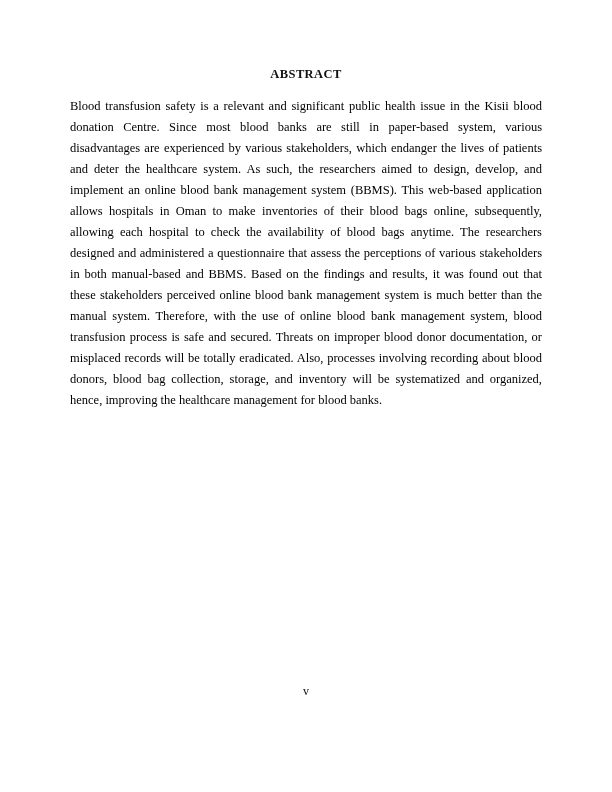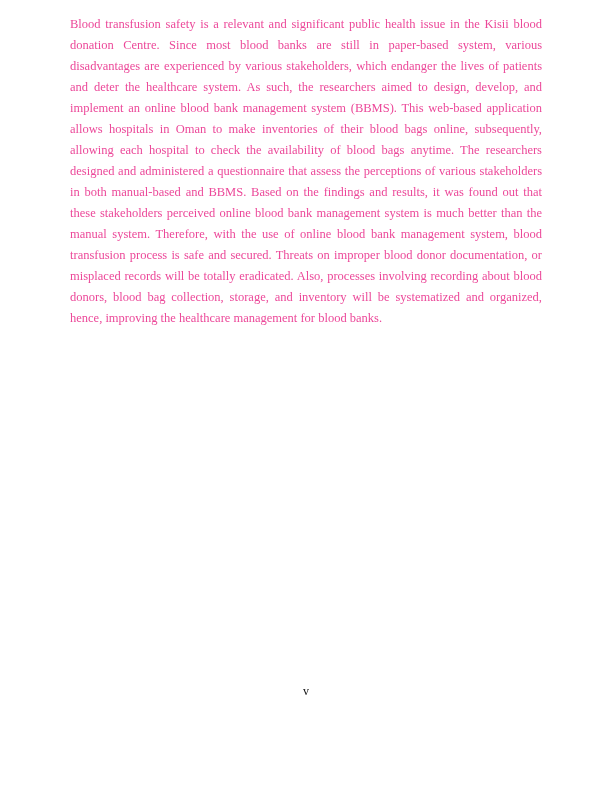--- a/index.html
+++ b/index.html
@@ -24,33 +24,34 @@
     font-weight: bold;
     font-size: 12.5px;
     letter-spacing: 0.4px;
     color: #111111;
   }
   .abstract-body {
     margin: 14px 70px 0 70px;
     text-align: justify;
     font-size: 12.5px;
     line-height: 21px;
-    color: #ec4899;
+    color: #000000;
   }
   .page-number {
     position: absolute;
     top: 684px;
     left: 0;
     width: 100%;
     text-align: center;
     font-size: 12px;
     color: #111111;
   }
 </style>
 </head>
 <body>
 
 <div class="page">
+  <div class="abstract-heading">ABSTRACT</div>
 
   <p class="abstract-body">Blood transfusion safety is a relevant and significant public health issue in the Kisii blood donation Centre. Since most blood banks are still in paper-based system, various disadvantages are experienced by various stakeholders, which endanger the lives of patients and deter the healthcare system. As such, the researchers aimed to design, develop, and implement an online blood bank management system (BBMS). This web-based application allows hospitals in Oman to make inventories of their blood bags online, subsequently, allowing each hospital to check the availability of blood bags anytime. The researchers designed and administered a questionnaire that assess the perceptions of various stakeholders in both manual-based and BBMS. Based on the findings and results, it was found out that these stakeholders perceived online blood bank management system is much better than the manual system. Therefore, with the use of online blood bank management system, blood transfusion process is safe and secured. Threats on improper blood donor documentation, or misplaced records will be totally eradicated. Also, processes involving recording about blood donors, blood bag collection, storage, and inventory will be systematized and organized, hence, improving the healthcare management for blood banks.</p>
 
   <div class="page-number">v</div>
 </div>
 
 </body></html>

